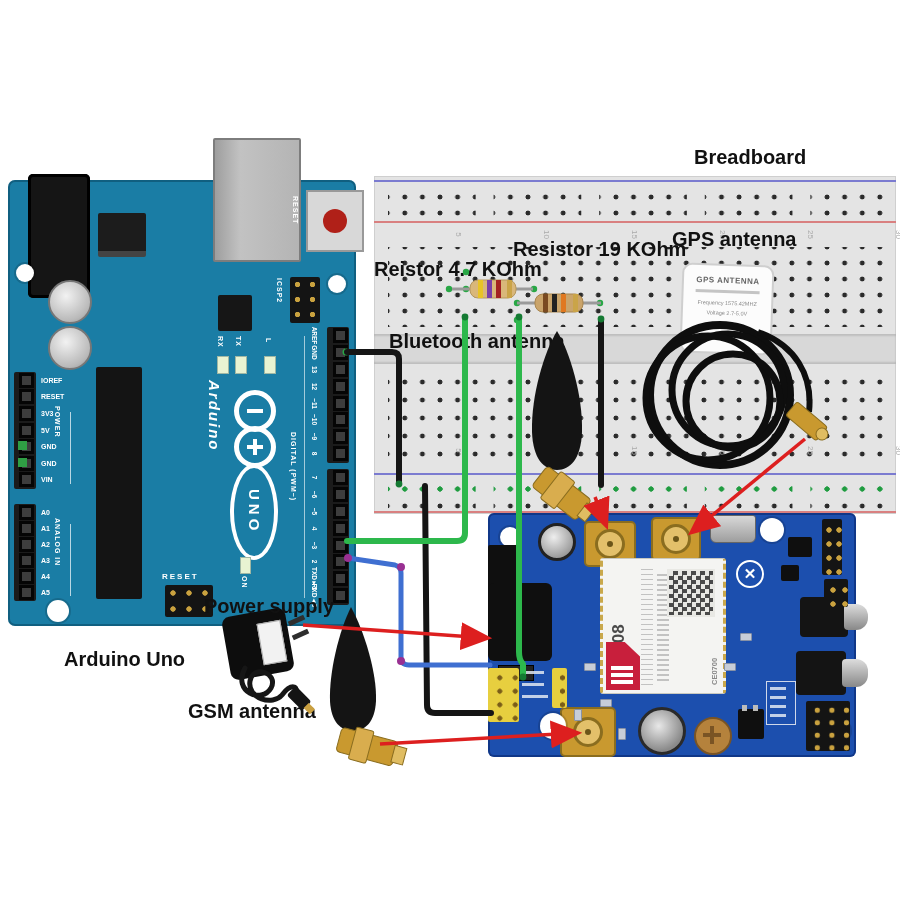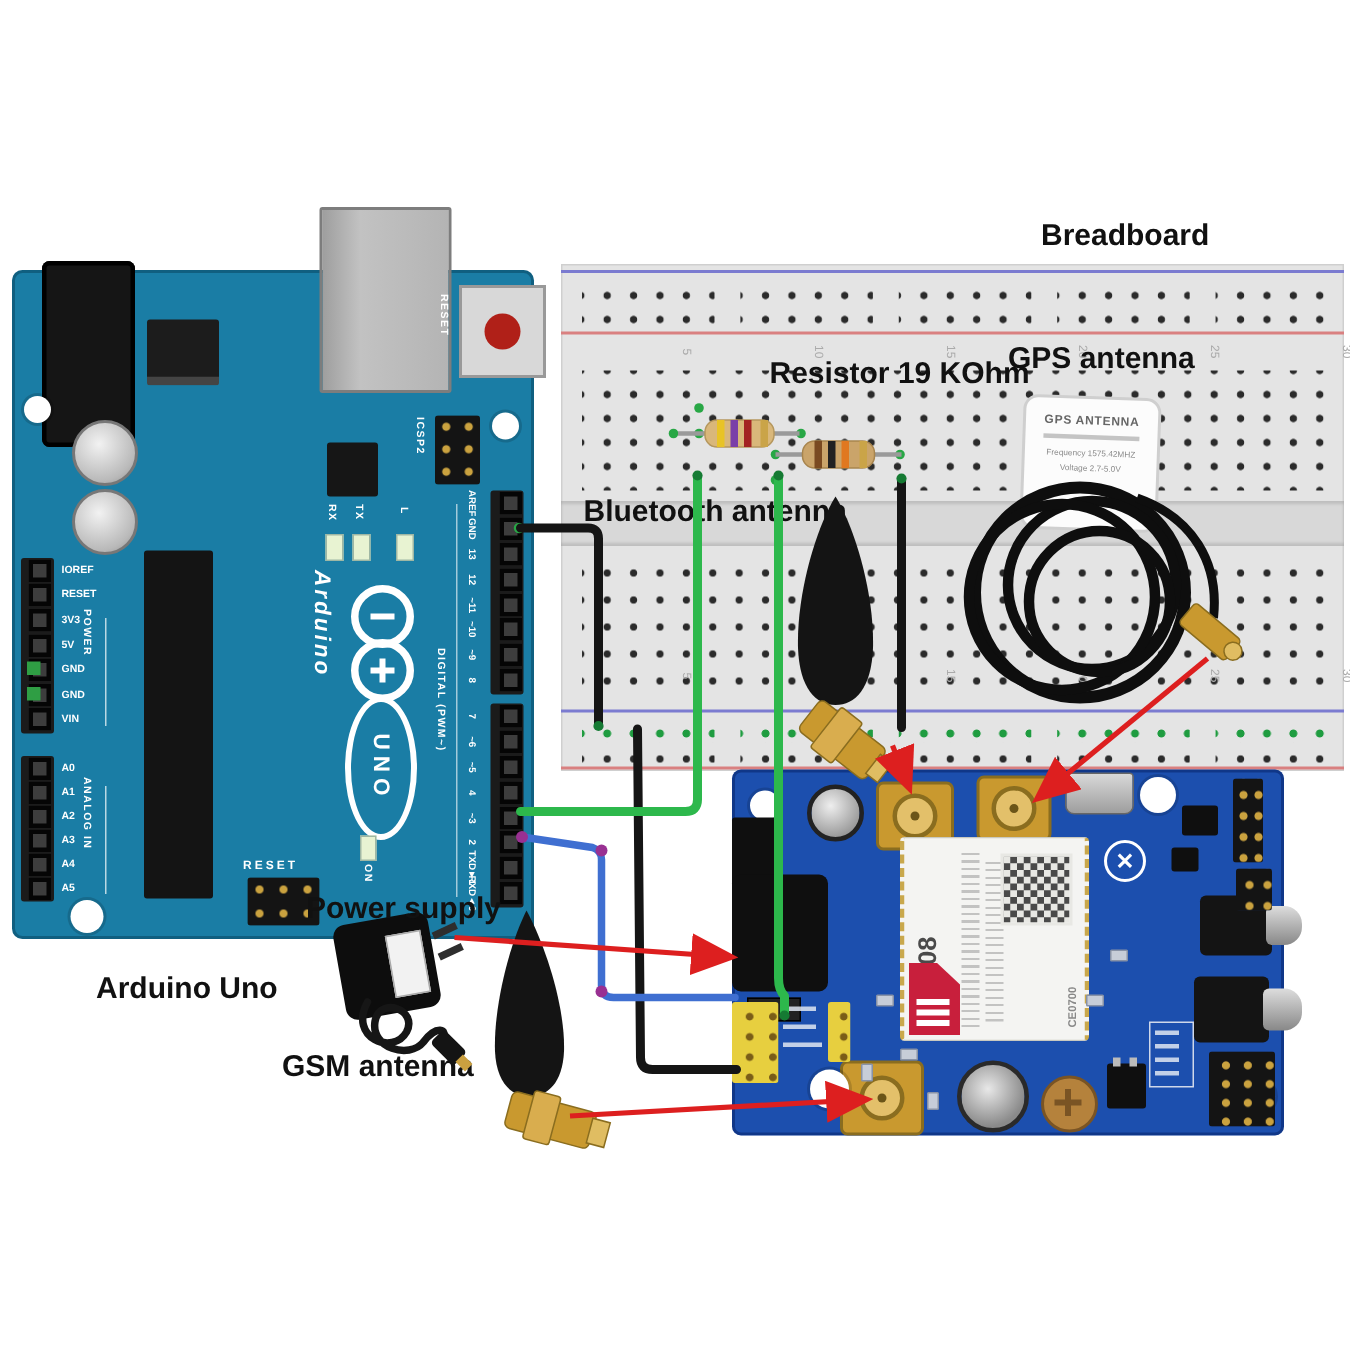--- a/index.html
+++ b/index.html
@@ -355,20 +355,21 @@
 
   <div class="abs" style="left:226px;top:612px;width:64px;height:64px;background:#0d0d0d;border-radius:8px;transform:rotate(-10deg);">
     <div class="abs" style="left:34px;top:12px;width:22px;height:40px;background:#f2f2f2;border:1px solid #aaa;"></div>
   </div>
   <div class="abs" style="left:288px;top:618px;width:17px;height:5px;background:#2e2e2e;transform:rotate(-25deg);"></div>
   <div class="abs" style="left:292px;top:632px;width:17px;height:5px;background:#2e2e2e;transform:rotate(-25deg);"></div>
 
   <div class="diagram-label" style="left:694px;top:146px;">Breadboard</div>
   <div class="diagram-label" style="left:672px;top:228px;">GPS antenna</div>
   <div class="diagram-label" style="left:513px;top:238px;">Resistor 19 KOhm</div>
+  <div class="diagram-label" style="left:374px;top:258px;">Reistor 4.7 KOhm</div>
   <div class="diagram-label" style="left:389px;top:330px;">Bluetooth antenna</div>
   <div class="diagram-label" style="left:64px;top:648px;">Arduino Uno</div>
   <div class="diagram-label" style="left:204px;top:595px;">Power supply</div>
   <div class="diagram-label" style="left:188px;top:700px;">GSM antenna</div>
 
   <div class="abs gps-box">
     <div class="t">GPS ANTENNA</div>
     <div class="ln"></div>
     <div class="s">Frequency 1575.42MHZ</div>
     <div class="s">Voltage 2.7-5.0V</div>

